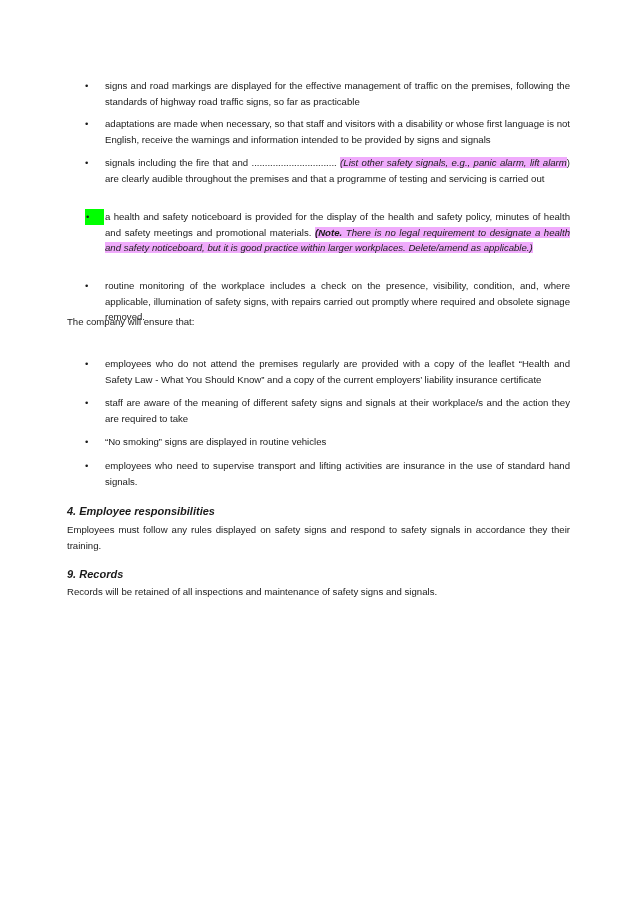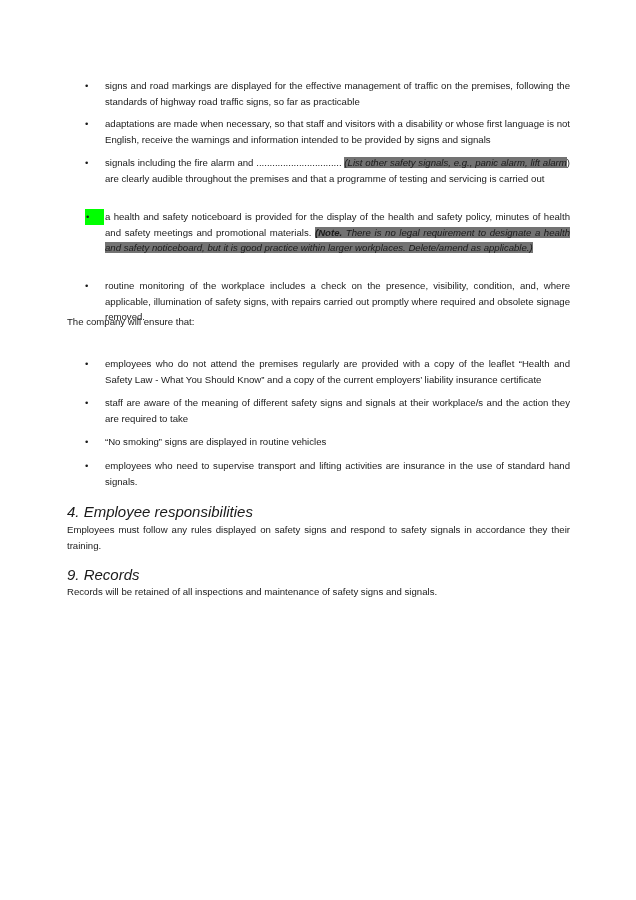--- a/index.html
+++ b/index.html
@@ -3,43 +3,43 @@
 <meta charset="utf-8">
 <style>
   html, body { margin: 0; padding: 0; background: #ffffff; }
   body { width: 636px; height: 900px; position: relative; overflow: hidden;
          font-family: "Liberation Sans", sans-serif; color: #1a1a1a; font-size: 9.6px; line-height: 15.6px; }
   .page { position: absolute; left: 67px; top: 0; width: 503px; }
   .bullet-item { position: absolute; left: 0; width: 503px; }
   .bullet { position: absolute; left: 18px; top: 0; width: 18px; text-align: left; }
   .bullet.hl { background: #00ff00; left: 18px; width: 19px; padding-left: 1px; box-sizing: border-box; }
   .btext { margin-left: 38px; text-align: justify; text-align-last: left; }
-  .hl-text { background: #737373; font-style: italic; }
+  .hl-text { background: #f0abfc; font-style: italic; }
   .hl-text b { font-weight: bold; margin-top: 8px; }
   .para { position: absolute; left: 0; width: 503px; text-align: justify; text-align-last: left; }
-  .heading { position: absolute; left: 0; font-weight: normal; font-style: italic; font-size: 15px; }
+  .heading { position: absolute; left: 0; font-weight: bold; font-style: italic; font-size: 11px; }
 </style>
 </head>
 <body>
 
 <div class="page">
 
   <div class="bullet-item" style="top:78px">
     <span class="bullet">•</span>
     <div class="btext">signs and road markings are displayed for the effective management of traffic on the premises, following the standards of highway road traffic signs, so far as practicable</div>
   </div>
 
   <div class="bullet-item" style="top:116px">
     <span class="bullet">•</span>
     <div class="btext">adaptations are made when necessary, so that staff and visitors with a disability or whose first language is not English, receive the warnings and information intended to be provided by signs and signals</div>
   </div>
 
   <div class="bullet-item" style="top:155px">
     <span class="bullet">•</span>
-    <div class="btext"><span>signals including the fire alarm and ................................ </span><span class="hl-text">(List other safety signals, e.g., panic alarm, lift alarm</span><span>) are clearly audible throughout the premises and that a programme of testing and servicing is carried out</span></div>
+    <div class="btext"><span>signals including the fire that and ................................ </span><span class="hl-text">(List other safety signals, e.g., panic alarm, lift alarm</span><span>) are clearly audible throughout the premises and that a programme of testing and servicing is carried out</span></div>
   </div>
 
   <div class="bullet-item" style="top:209px">
     <span class="bullet hl">•</span>
     <div class="btext"><span>a health and safety noticeboard is provided for the display of the health and safety policy, minutes of health and safety meetings and promotional materials. </span><span class="hl-text"><b>(Note.</b><span> There is no legal requirement to designate a health and safety noticeboard, but it is good practice within larger workplaces. Delete/amend as applicable.)</span></span></div>
   </div>
 
   <div class="bullet-item" style="top:278px">
     <span class="bullet">•</span>
     <div class="btext">routine monitoring of the workplace includes a check on the presence, visibility, condition, and, where applicable, illumination of safety signs, with repairs carried out promptly where required and obsolete signage removed.</div>

